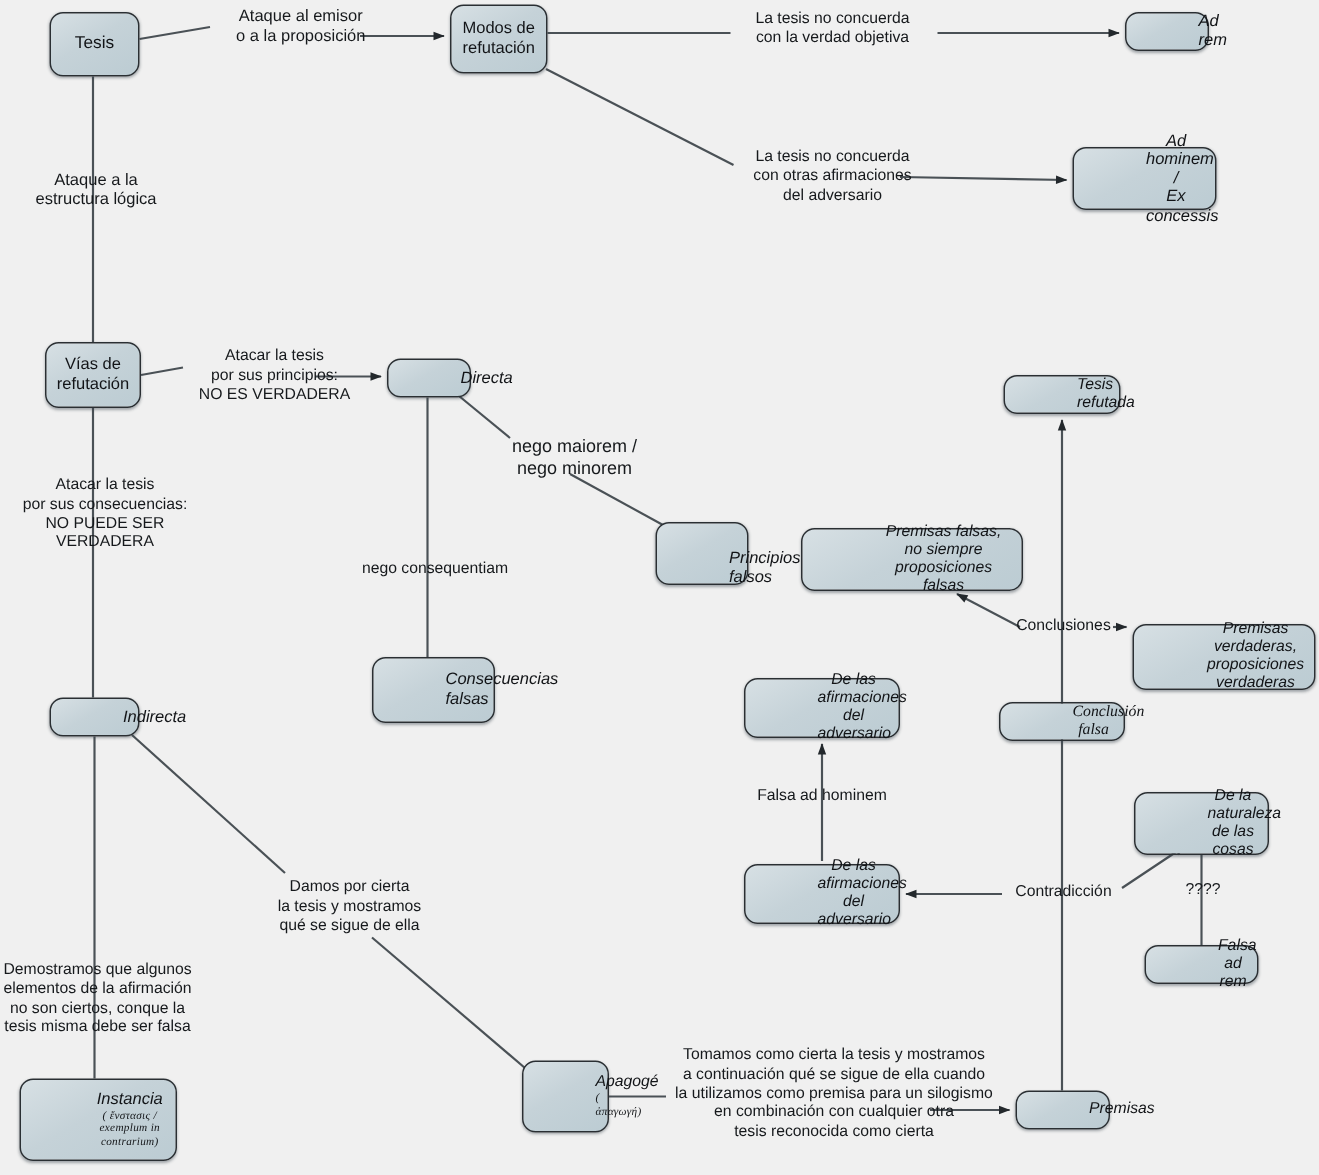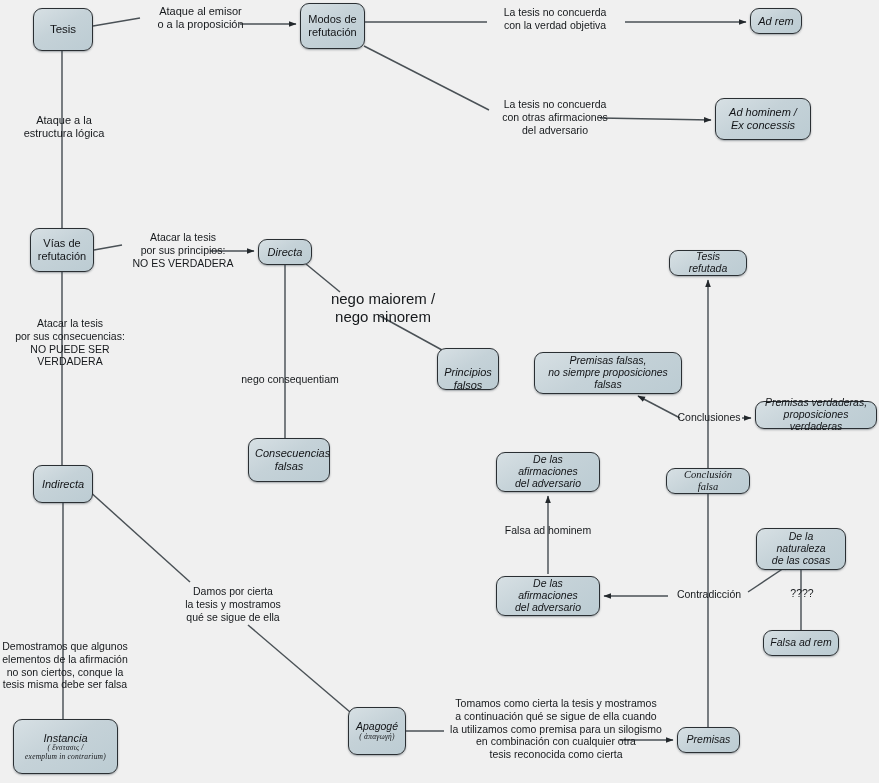--- a/index.html
+++ b/index.html
@@ -24,21 +24,21 @@
     border:1.4px solid #2a2f33;
     border-radius:9px;
     background:linear-gradient(150deg,#d7e0e4 0%,#c5d2d8 45%,#bcccd3 100%);
     box-shadow:0 1px 2px rgba(60,70,80,.45);
     color:#121417;
     line-height:1.14;
     padding:2px 6px;
     z-index:3;
   }
   .node span{display:block;width:100%;}
-  .node.italic{font-style:italic;}
+  .node.italic{font-style:italic;padding-left:48px;}
   .node .sub{font-size:7.5px;font-style:italic;font-family:"Liberation Serif","DejaVu Serif",serif;letter-spacing:.2px;}
 
   
   .label{
     position:absolute;
     color:#16191c;
     text-align:center;
     line-height:1.22;
     white-space:pre-line;
     z-index:4;
@@ -123,21 +123,21 @@
           <span style="white-space: pre-line; margin-top: 20px;">Principios
 falsos</span>
         </span>
       </div>
       <div class="node italic" style="left: 248px; top: 438px; width: 82px; height: 44px; font-size: 11px;">
         <span>
           <span style="white-space: pre-line;">Consecuencias
 falsas</span>
         </span>
       </div>
-      <div class="node italic" style="left: 33px; top: 465px; width: 60px; height: 38px; font-size: 11px;">
+      <div class="node italic" style="left: 33px; top: 465px; width: 60px; height: 26px; font-size: 11px;">
         <span>
           <span style="white-space: pre-line;">Indirecta</span>
         </span>
       </div>
       <div class="node italic" style="left: 13px; top: 719px; width: 105px; height: 55px; font-size: 11px;">
         <span>
           <span style="white-space: pre-line;">Instancia</span>
           <span class="sub" style="white-space: pre-line;">( ἔνστασις /
 exemplum in contrarium)</span>
         </span>
@@ -157,21 +157,21 @@
         <span>
           <span style="white-space: pre-line;">Tesis refutada</span>
         </span>
       </div>
       <div class="node italic" style="left: 534px; top: 352px; width: 148px; height: 42px; font-size: 10.5px;">
         <span>
           <span style="white-space: pre-line;">Premisas falsas,
 no siempre proposiciones falsas</span>
         </span>
       </div>
-      <div class="node italic" style="left: 755px; top: 401px; width: 122px; height: 28px; font-size: 10.5px;">
+      <div class="node italic" style="left: 755px; top: 416px; width: 122px; height: 44px; font-size: 10.5px;">
         <span>
           <span style="white-space: pre-line;">Premisas verdaderas,
 proposiciones verdaderas</span>
         </span>
       </div>
       <div class="node italic" style="left: 666px; top: 468px; width: 84px; height: 26px; font-size: 10.5px; font-family: Liberation Serif, serif;">
         <span>
           <span style="white-space: pre-line;">Conclusión falsa</span>
         </span>
       </div>
@@ -208,21 +208,21 @@
 con la verdad objetiva</div>
       <div class="label" style="left: 485px; top: 98px; width: 140px; font-size: 10.5px; text-align: center;">La tesis no concuerda
 con otras afirmaciones
 del adversario</div>
       <div class="label" style="left: 120px; top: 231px; width: 126px; font-size: 10.5px; text-align: center;">Atacar la tesis
 por sus principios:
 NO ES VERDADERA</div>
       <div class="label" style="left: 0px; top: 317px; width: 140px; font-size: 10.5px; text-align: center;">Atacar la tesis
 por sus consecuencias:
 NO PUEDE SER VERDADERA</div>
-      <div class="label" style="left: 327px; top: 290px; width: 112px; font-size: 15px; text-align: center;">nego maiorem /
+      <div class="label" style="left: 327px; top: 290px; width: 112px; font-size: 12px; text-align: center;">nego maiorem /
 nego minorem</div>
       <div class="label" style="left: 228px; top: 373px; width: 124px; font-size: 10.5px; text-align: center;">nego consequentiam</div>
       <div class="label" style="left: 172px; top: 585px; width: 122px; font-size: 10.5px; text-align: center;">Damos por cierta
 la tesis y mostramos
 qué se sigue de ella</div>
       <div class="label" style="left: 0px; top: 640px; width: 130px; font-size: 10.5px; text-align: center;">Demostramos que algunos
 elementos de la afirmación
 no son ciertos, conque la
 tesis misma debe ser falsa</div>
       <div class="label" style="left: 440px; top: 697px; width: 232px; font-size: 10.5px; text-align: center;">Tomamos como cierta la tesis y mostramos

